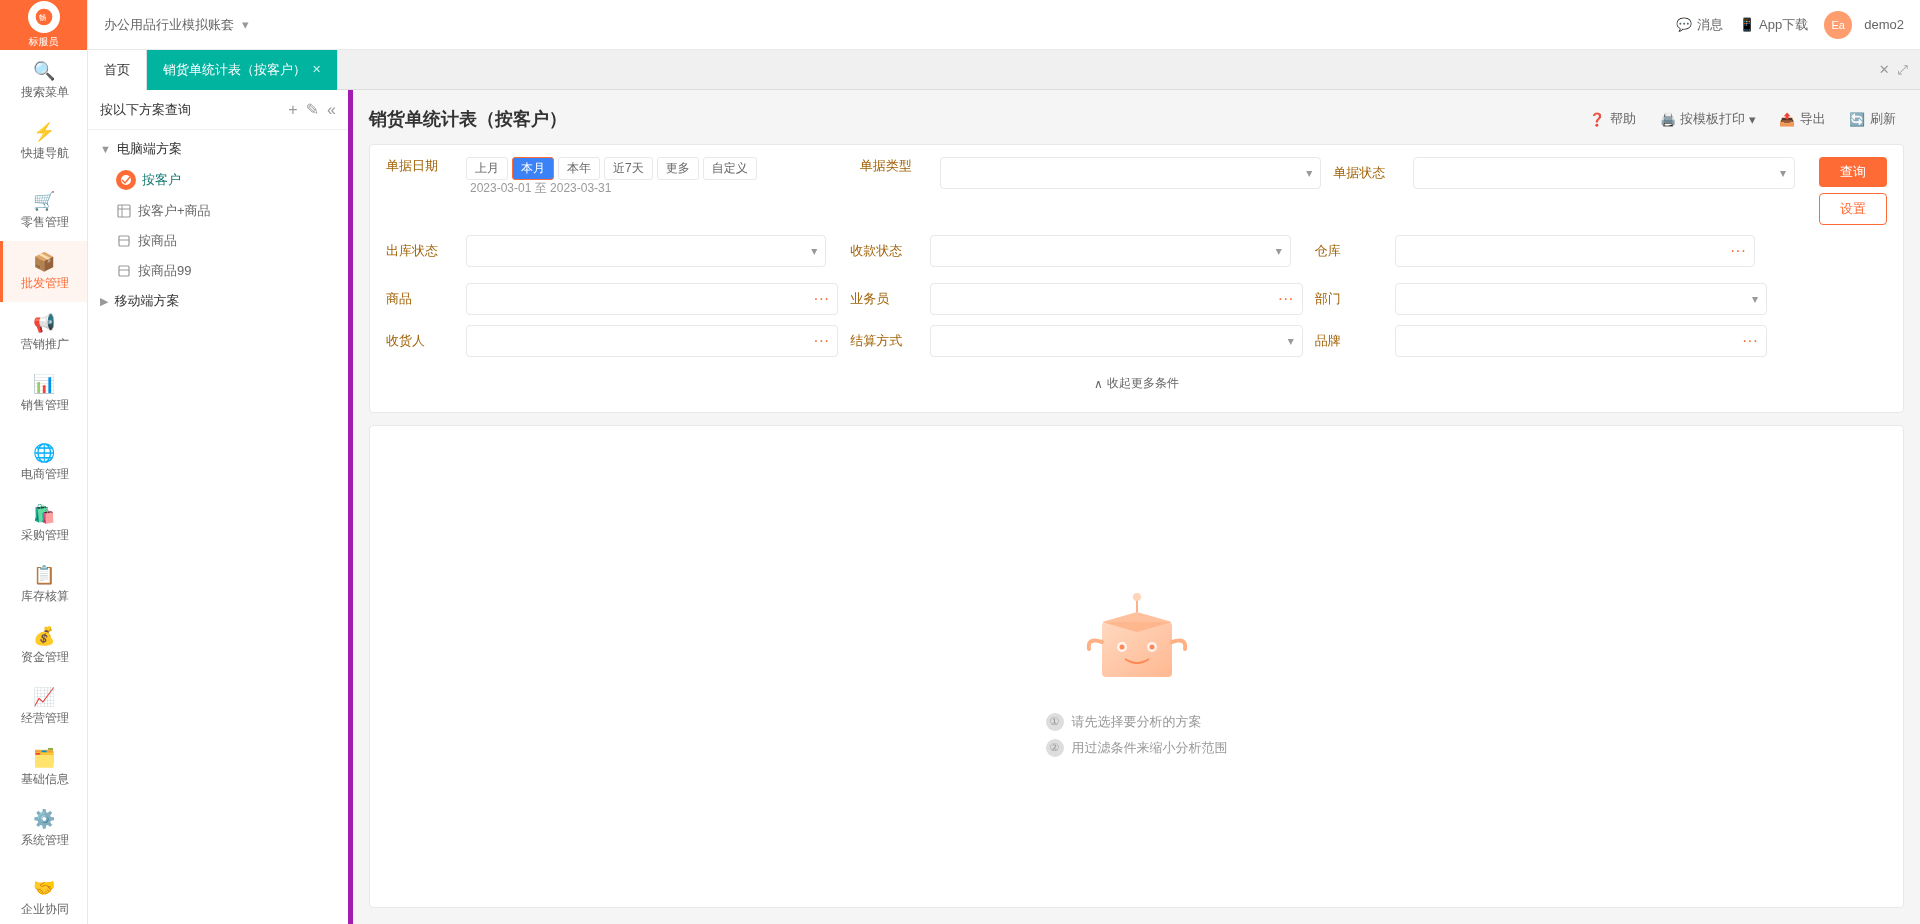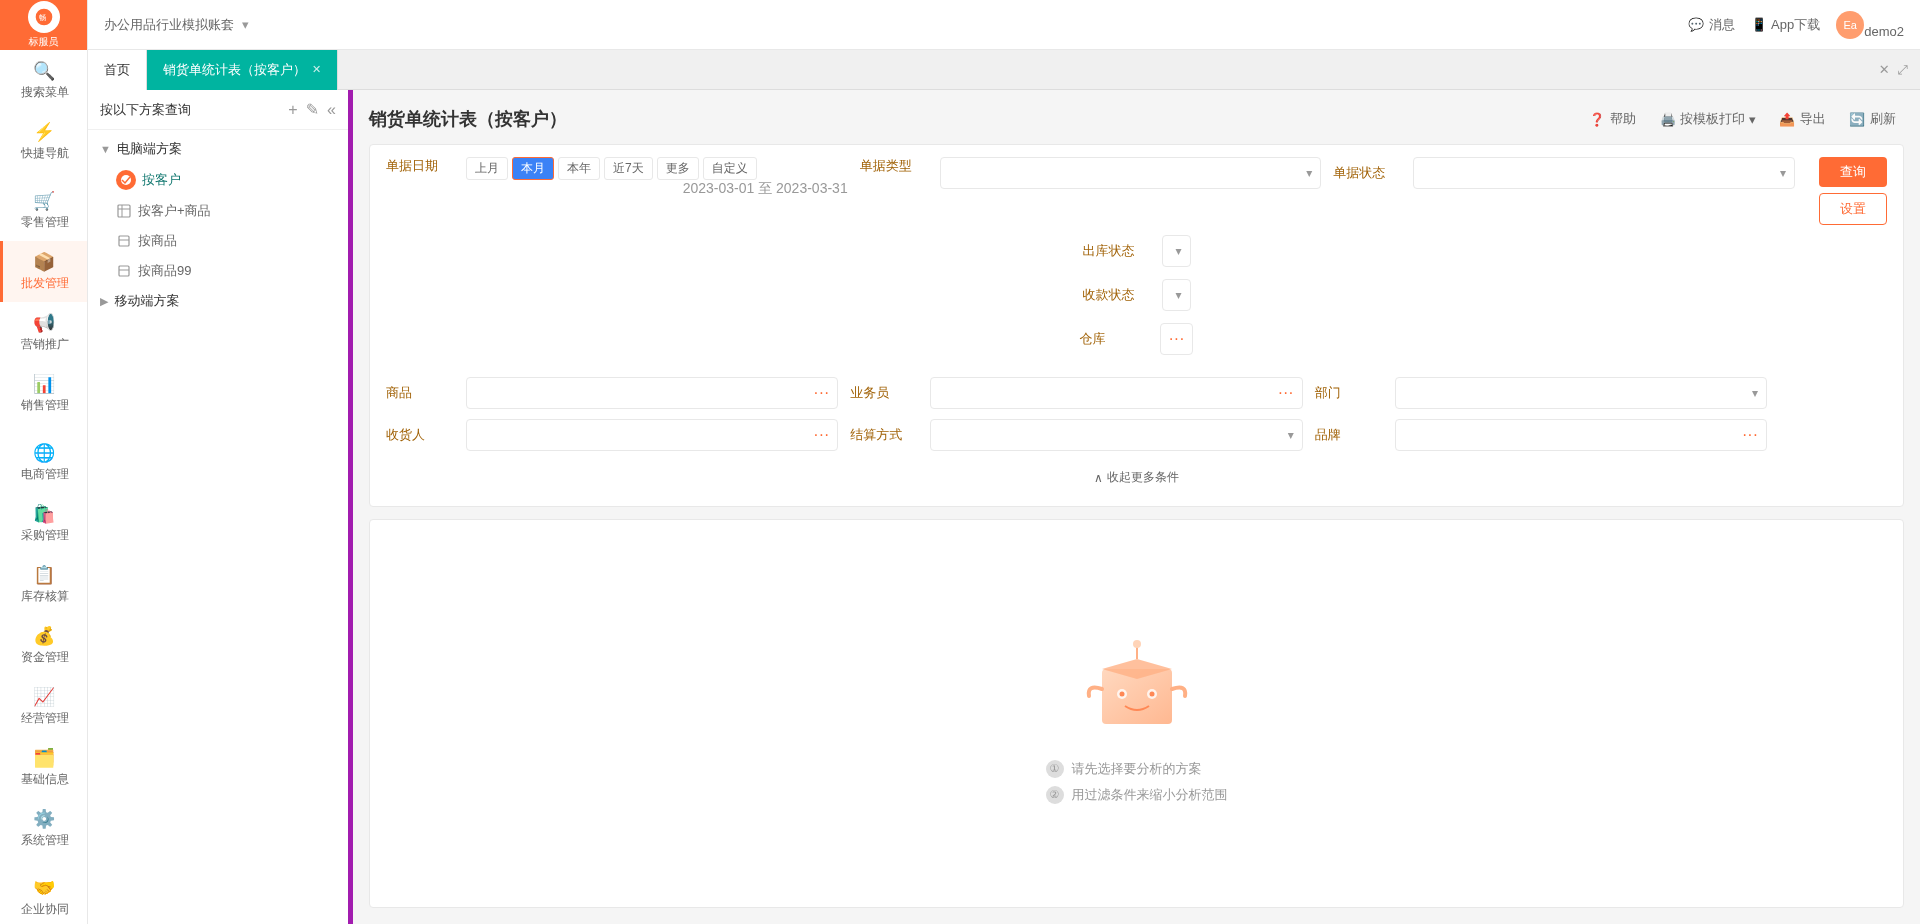--- a/index.html
+++ b/index.html
@@ -66,21 +66,21 @@
     
     .filter-area { background: #fff; border: 1px solid #e8e8e8; border-radius: 4px; padding: 12px 16px; margin-bottom: 12px; }
     .filter-label { width: 80px; color: #a16207; font-size: 13px; flex-shrink: 0; }
     .filter-control { flex: 1; display: flex; align-items: center; border: 1px solid #e8e8e8; border-radius: 4px; padding: 5px 8px; background: #fff; cursor: pointer; min-height: 32px; }
     .filter-control.with-dots { justify-content: flex-end; }
     .filter-dots { color: #ff6b35; font-size: 16px; cursor: pointer; }
     .filter-arrow { color: #999; font-size: 12px; margin-left: 4px; }
     .date-btns { display: flex; gap: 4px; flex-wrap: wrap; }
     .date-btn { padding: 2px 8px; border: 1px solid #e8e8e8; border-radius: 3px; cursor: pointer; font-size: 12px; color: #666; background: #fff; }
     .date-btn.active { background: #3b82f6; color: #fff; border-color: #ff6b35; }
-    .date-range { font-size: 14px; color: #999; margin-left: 4px; text-align: right; }
+    .date-range { font-size: 12px; color: #999; margin-left: 4px; }
 
     .collapse-bar { display: flex; align-items: center; justify-content: center; padding: 8px; cursor: pointer; color: #666; font-size: 12px; gap: 4px; }
 
     
     .query-btn { background: #ff6b35; color: #fff; border: none; border-radius: 4px; padding: 6px 20px; cursor: pointer; font-size: 13px; }
     .settings-btn { background: #fff; color: #ff6b35; border: 1px solid #ff6b35; border-radius: 4px; padding: 6px 20px; cursor: pointer; font-size: 13px; }
 
     .btn-group { display: flex; flex-direction: column; gap: 6px; margin-left: 12px; }
 
     
@@ -180,21 +180,21 @@
     </div>
     <div class="header-right">
       <div class="header-btn">
         <span>💬</span>
         <span>消息</span>
       </div>
       <div class="header-btn">
         <span>📱</span>
         <span>App下载</span>
       </div>
-      <div class="header-btn" style="gap:0;align-items:flex-end;">
+      <div class="header-btn" style="gap:12px;">
         <div class="user-avatar">
           <span>Ea</span>
         </div>
         <span>demo2</span>
       </div>
     </div>
   </div>
 
   <div class="tab-bar">
     <div class="tab home">
@@ -331,21 +331,21 @@
               <span class="filter-arrow">▾</span>
             </div>
           </div>
 
           <div class="btn-group">
             <button class="query-btn">查询</button>
             <button class="settings-btn">设置</button>
           </div>
         </div>
 
-        <div style="display:flex;align-items:center;margin-bottom:10px;gap:12px;flex-direction:column;">
+        <div style="display:flex;align-items:center;margin-bottom:16px;gap:24px;">
           <div style="display:flex;align-items:center;flex:1;">
             <span class="filter-label">出库状态</span>
             <div class="filter-control" style="flex:1;">
               <span style="flex:1;"></span>
               <span class="filter-arrow">▾</span>
             </div>
           </div>
           <div style="display:flex;align-items:center;flex:1;">
             <span class="filter-label">收款状态</span>
             <div class="filter-control" style="flex:1;">

